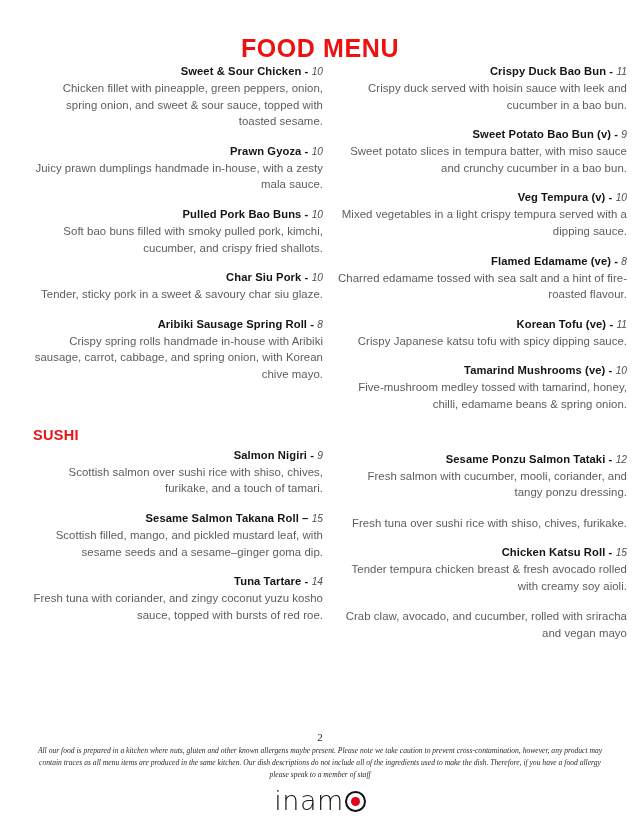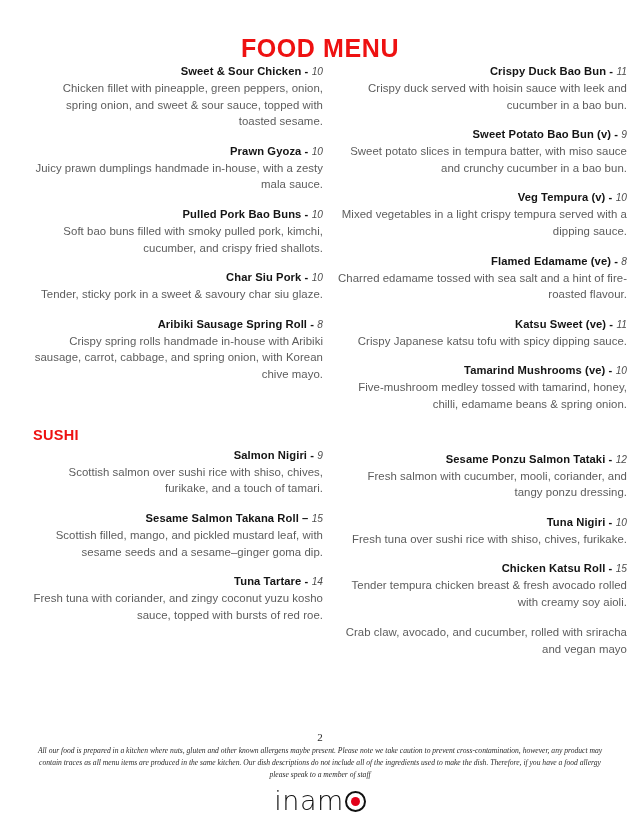--- a/index.html
+++ b/index.html
@@ -220,38 +220,37 @@
         </div>
         <div class="item">
           <div class="item-head"><span>Veg Tempura (v) -</span> <span class="item-price">10</span></div>
           <div class="item-desc">Mixed vegetables in a light crispy tempura served with a dipping sauce.</div>
         </div>
         <div class="item">
           <div class="item-head"><span>Flamed Edamame (ve) -</span> <span class="item-price">8</span></div>
           <div class="item-desc">Charred edamame tossed with sea salt and a hint of fire-roasted flavour.</div>
         </div>
         <div class="item">
-          <div class="item-head"><span>Katsu Sweet (ve) -</span> <span class="item-price">11</span></div>
+          <div class="item-head"><span>Korean Tofu (ve) -</span> <span class="item-price">11</span></div>
           <div class="item-desc">Crispy Japanese katsu tofu with spicy dipping sauce.</div>
         </div>
         <div class="item">
           <div class="item-head"><span>Tamarind Mushrooms (ve) -</span> <span class="item-price">10</span></div>
           <div class="item-desc">Five-mushroom medley tossed with tamarind, honey, chilli, edamame beans &amp; spring onion.</div>
         </div>
       </div>
 
       <div class="spacer-sushi"></div>
 
       <div>
         <div class="item">
           <div class="item-head"><span>Sesame Ponzu Salmon Tataki -</span> <span class="item-price">12</span></div>
           <div class="item-desc">Fresh salmon with cucumber, mooli, coriander, and tangy ponzu dressing.</div>
         </div>
         <div class="item">
-          <div class="item-head"><span>Tuna Nigiri -</span> <span class="item-price">10</span></div>
           <div class="item-desc">Fresh tuna over sushi rice with shiso, chives, furikake.</div>
         </div>
         <div class="item">
           <div class="item-head"><span>Chicken Katsu Roll -</span> <span class="item-price">15</span></div>
           <div class="item-desc">Tender tempura chicken breast &amp; fresh avocado rolled with creamy soy aioli.</div>
         </div>
         <div class="item">
           <div class="item-desc">Crab claw, avocado, and cucumber, rolled with sriracha and vegan mayo</div>
         </div>
       </div>

